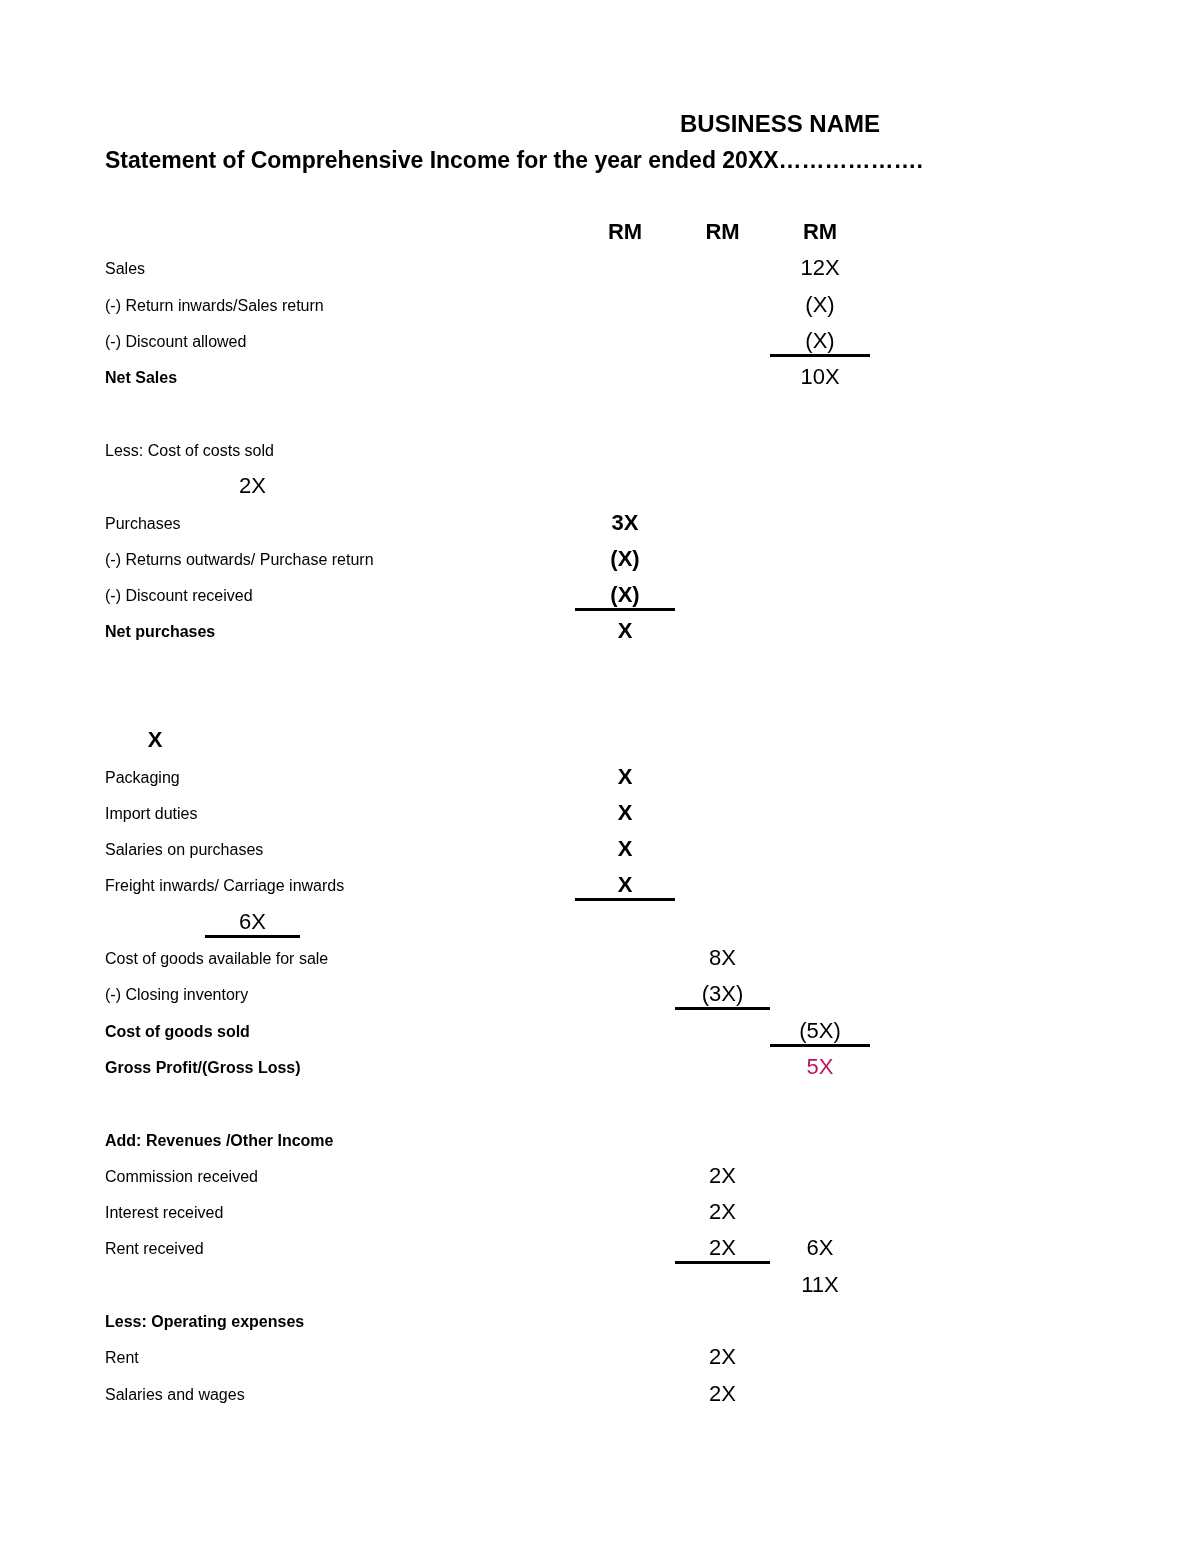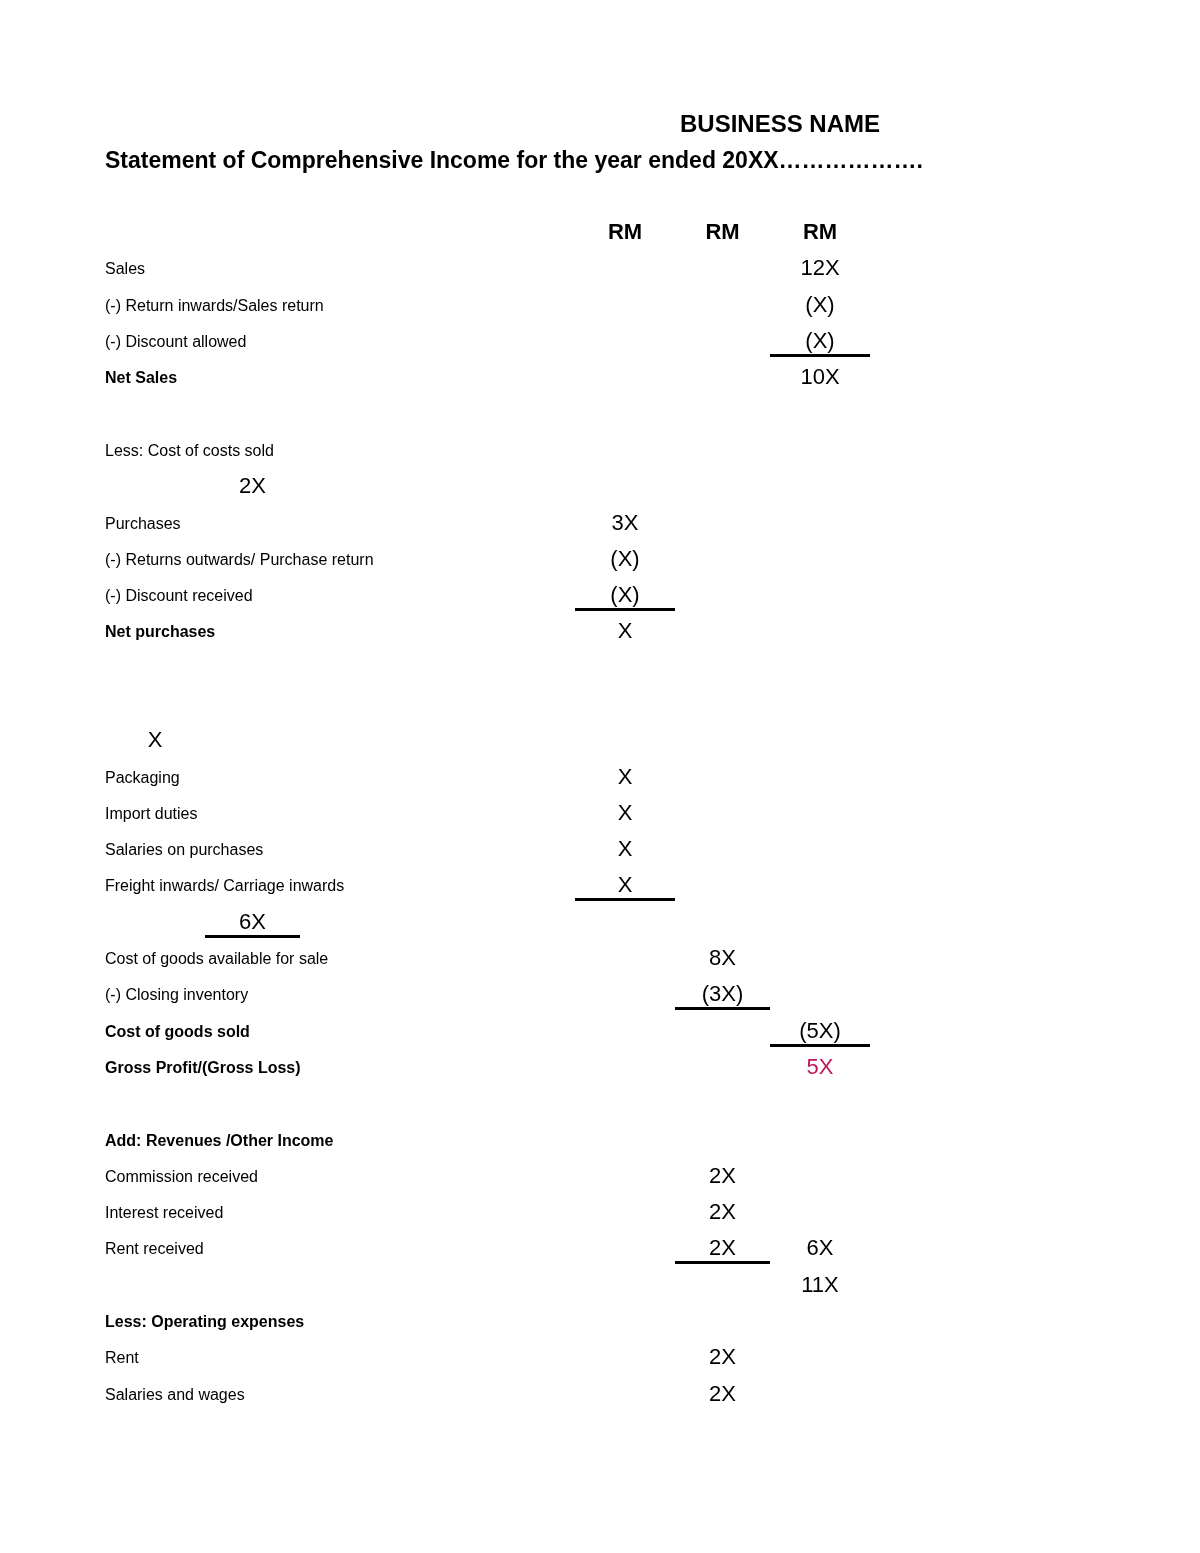--- a/index.html
+++ b/index.html
@@ -44,21 +44,21 @@
     font-size: 16px;
     white-space: nowrap;
   }
   .cell {
     height: 30px;
     line-height: 28px;
     text-align: center;
     font-size: 22px;
     box-sizing: border-box;
   }
-  .c1 { width: 100px; }
+  .c1 { width: 100px; font-weight: bold; }
   .c2 { width: 95px;  }
   .c3 { width: 100px; }
   .u  { border-bottom: 3px solid #000000; }
   .b  { font-weight: bold; }
 </style>
 </head>
 <body>
 
 <div class="sheet">
   <div class="title">BUSINESS NAME</div>

